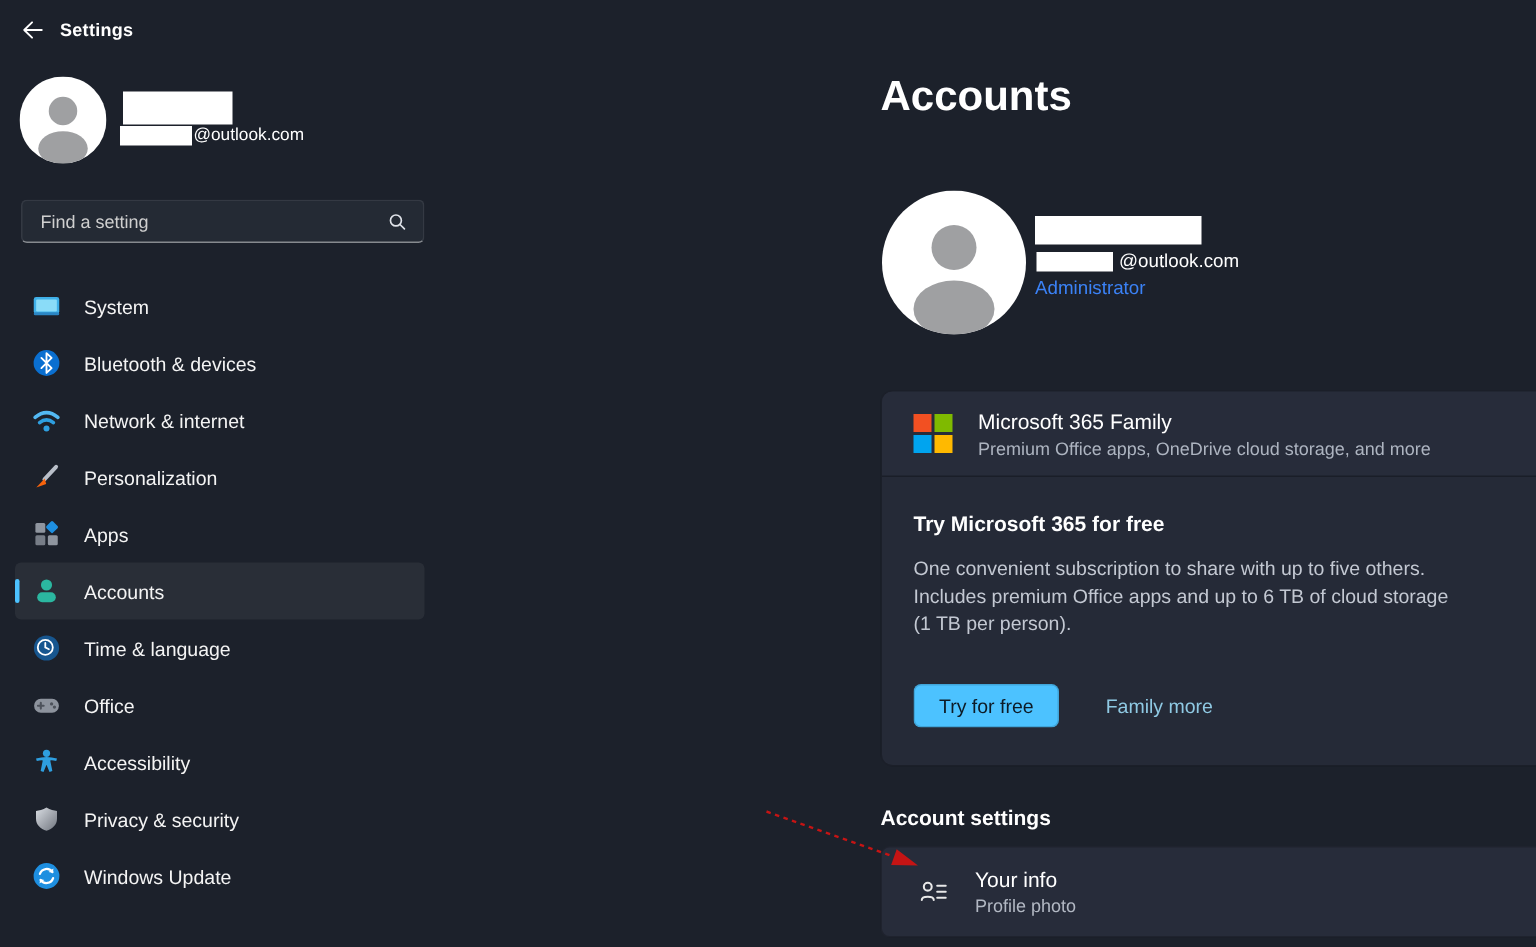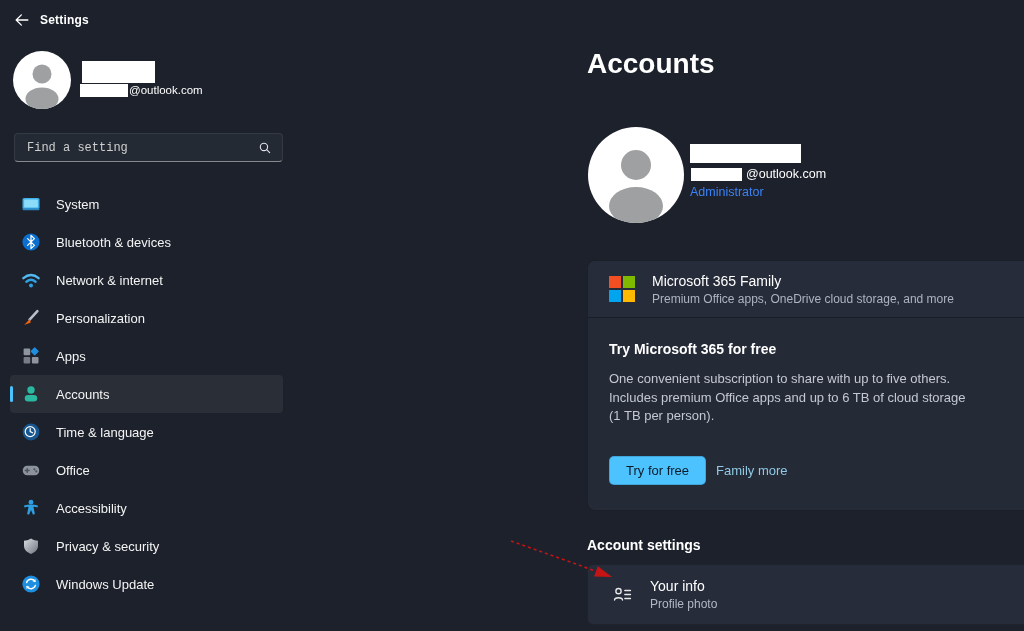--- a/index.html
+++ b/index.html
@@ -30,21 +30,21 @@
     left:14px; top:133px; width:269px; height:29px;
     background:#242a34;
     border:1px solid rgba(255,255,255,0.08);
     border-bottom-color:rgba(255,255,255,0.45);
     border-radius:4px;
     display:flex; align-items:center;
     padding:0 10px 0 12px;
   }
   .search-input {
     flex:1; background:transparent; border:none; outline:none;
-    font-family:Liberation Mono, monospace;
+    font-family:Liberation Sans, sans-serif;
     font-size:12px; color:#ec4899;
   }
   .search-input::placeholder { color:#cfcfcf; opacity:1; }
 
   
   .nav { left:10px; top:185px; width:273px; }
   .nav-item {
     position:relative; height:38px; display:flex; align-items:center;
     padding-left:11px; gap:15px; border-radius:4px; cursor:pointer;
   }
@@ -76,21 +76,21 @@
   .ms-sq { width:12px; height:12px; }
   .ms-sq.red    { background:#f25022; }
   .ms-sq.green  { background:#7fba00; }
   .ms-sq.blue   { background:#00a4ef; }
   .ms-sq.yellow { background:#ffb900; }
   .m365-title { font-size:14px; color:#ffffff; }
   .m365-sub { font-size:12px; color:#adb4c0; margin-top:3px; }
   .m365-body { padding:23px 21px 25px 21px; }
   .promo-title { font-size:14px; font-weight:700; color:#ffffff; }
   .promo-body { font-size:13px; line-height:18.5px; color:#c3c8d2; margin-top:13px; max-width:358px; }
-  .promo-actions { margin-top:30px; display:flex; align-items:center; gap:10px; }
+  .promo-actions { margin-top:30px; display:flex; align-items:center; gap:31px; }
   .try-btn {
     background:var(--accent); color:#0d1b26;
     font-family:"Liberation Sans", sans-serif;
     font-size:13px; height:29px; padding:0 16px;
     border-radius:5px; border:1px solid rgba(0,0,0,0.15);
     display:flex; align-items:center; cursor:pointer;
   }
   .learn-link { font-size:13px; color:#8fc9e3; cursor:pointer; text-decoration:none; }
 
   .section-header { left:587px; top:537px; font-size:14px; font-weight:700; }

